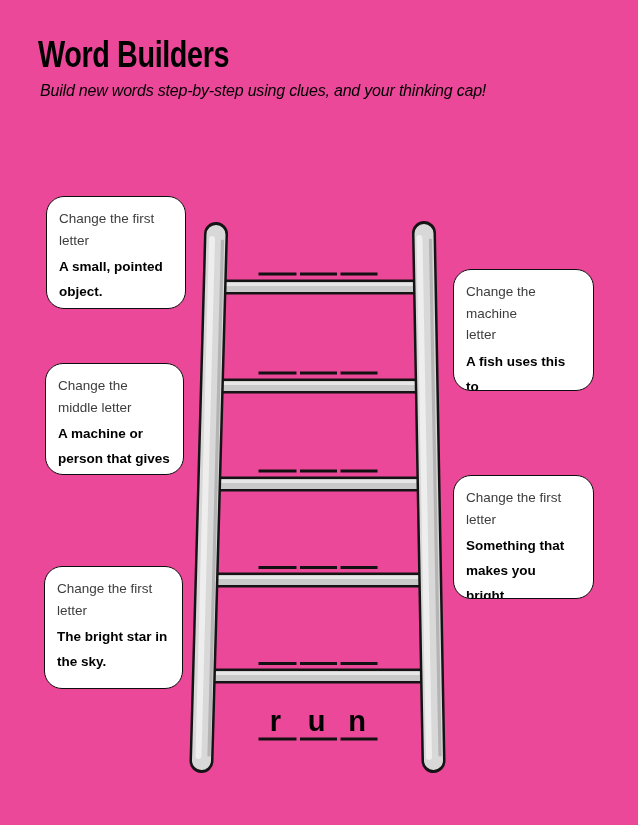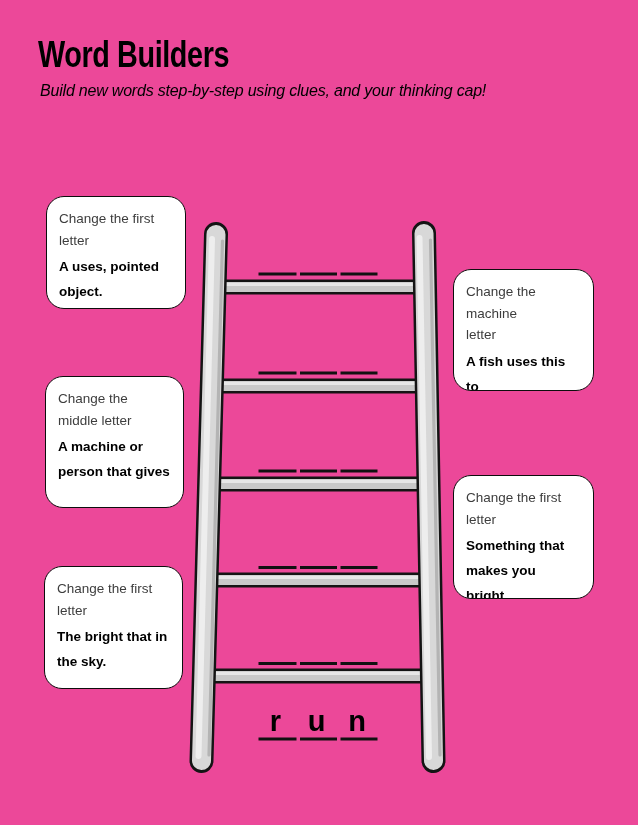--- a/index.html
+++ b/index.html
@@ -23,21 +23,21 @@
     padding:11px 12px;overflow:hidden;
   }
   .clue-label{
     color:#3d3d3d;font-size:13.5px;line-height:21.5px;white-space:pre-line;
   }
   .clue-text{
     color:#000;font-size:13.5px;font-weight:bold;line-height:25px;
     margin-top:3px;white-space:pre-line;
   }
   .box-tl{left:46px;top:196px;width:140px;height:113px;}
-  .box-ml{left:45px;top:376px;width:139px;height:132px;}
+  .box-ml{left:45px;top:363px;width:139px;height:112px;}
   .box-bl{left:44px;top:566px;width:139px;height:123px;}
   .box-tr{left:453px;top:269px;width:141px;height:122px;}
   .box-br{left:453px;top:475px;width:141px;height:124px;}
   .start-letter{
     font-family:"Liberation Sans",sans-serif;font-size:29px;font-weight:bold;fill:#000;
   }
 </style>
 </head>
 <body>
 
@@ -120,35 +120,35 @@
         <line x1="258.5" y1="739" x2="296.5" y2="739"></line>
         <line x1="300" y1="739" x2="337" y2="739"></line>
         <line x1="340.5" y1="739" x2="377.5" y2="739"></line>
       </g>
     </g>
   </svg>
 
   <div class="box box-tl">
     <div class="clue-label">Change the first
 letter</div>
-    <div class="clue-text">A uses, pointed
+    <div class="clue-text">A small, pointed
 object.</div>
   </div>
 
   <div class="box box-ml">
     <div class="clue-label">Change the
 middle letter</div>
     <div class="clue-text">A machine or
 person that gives</div>
   </div>
 
   <div class="box box-bl">
     <div class="clue-label">Change the first
 letter</div>
-    <div class="clue-text">The bright that in
+    <div class="clue-text">The bright star in
 the sky.</div>
   </div>
 
   <div class="box box-tr">
     <div class="clue-label">Change the machine
 letter</div>
     <div class="clue-text">A fish uses this to
 swim.</div>
   </div>
 

